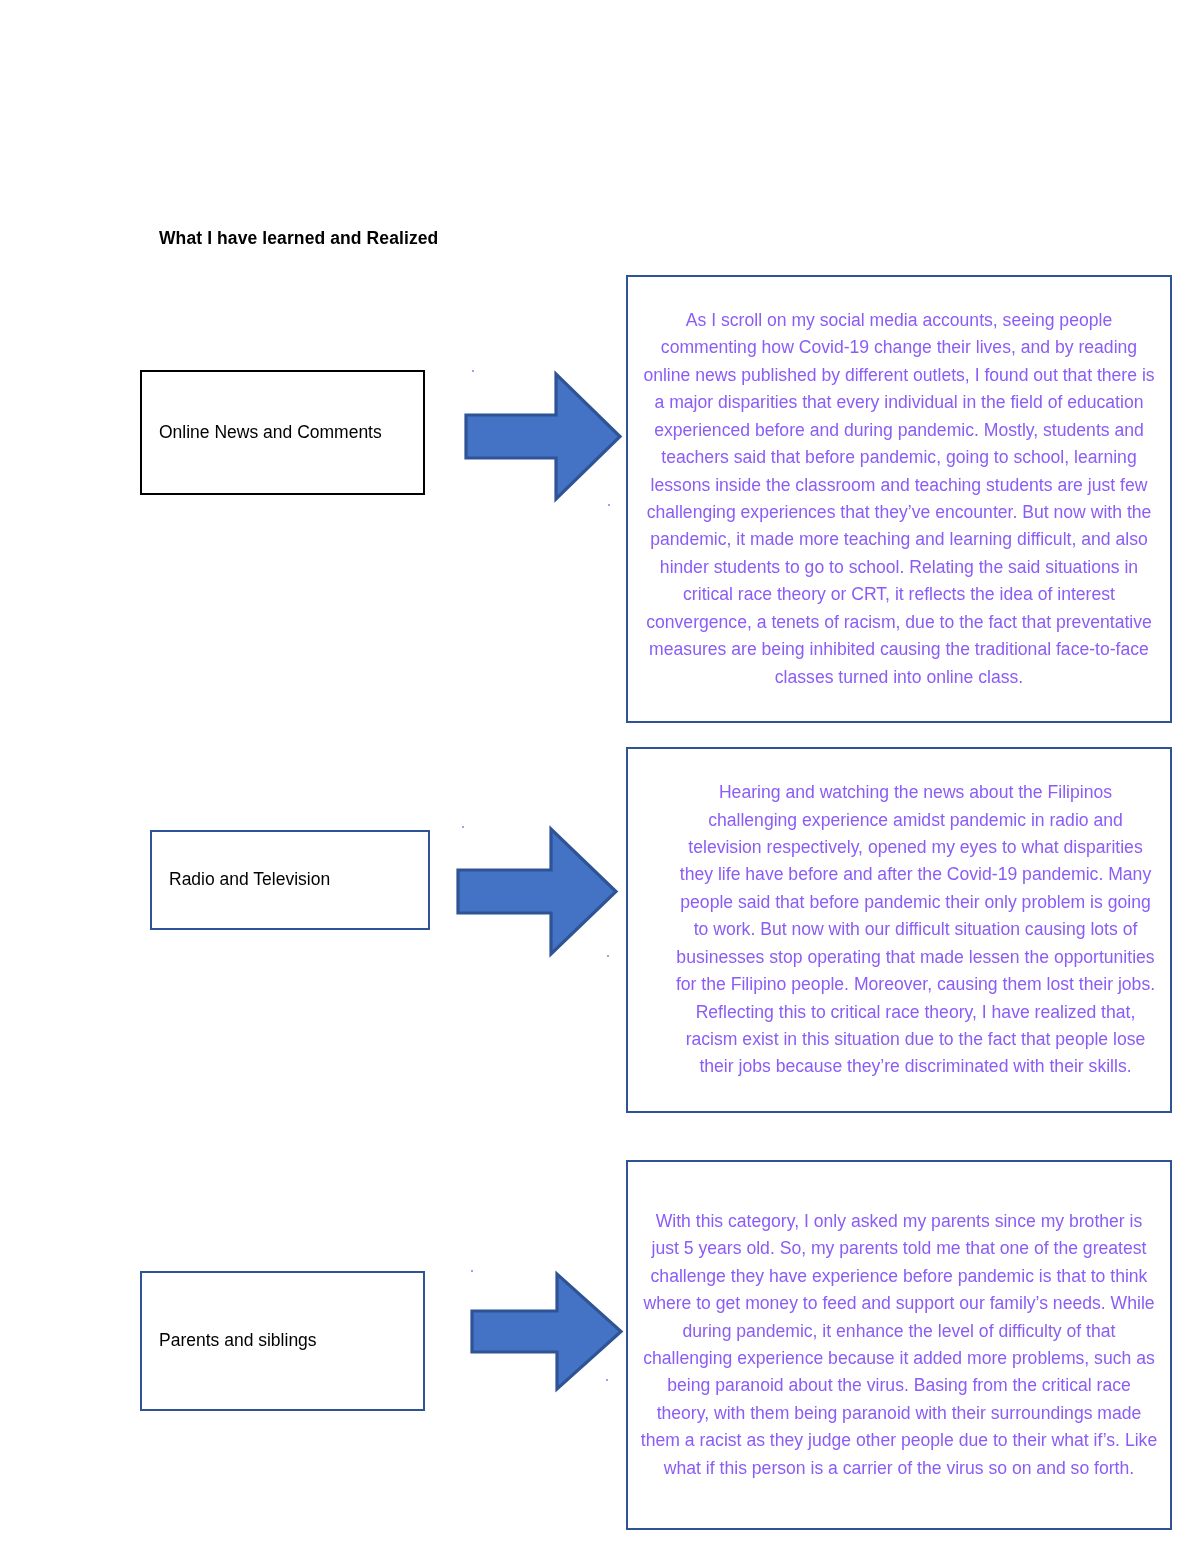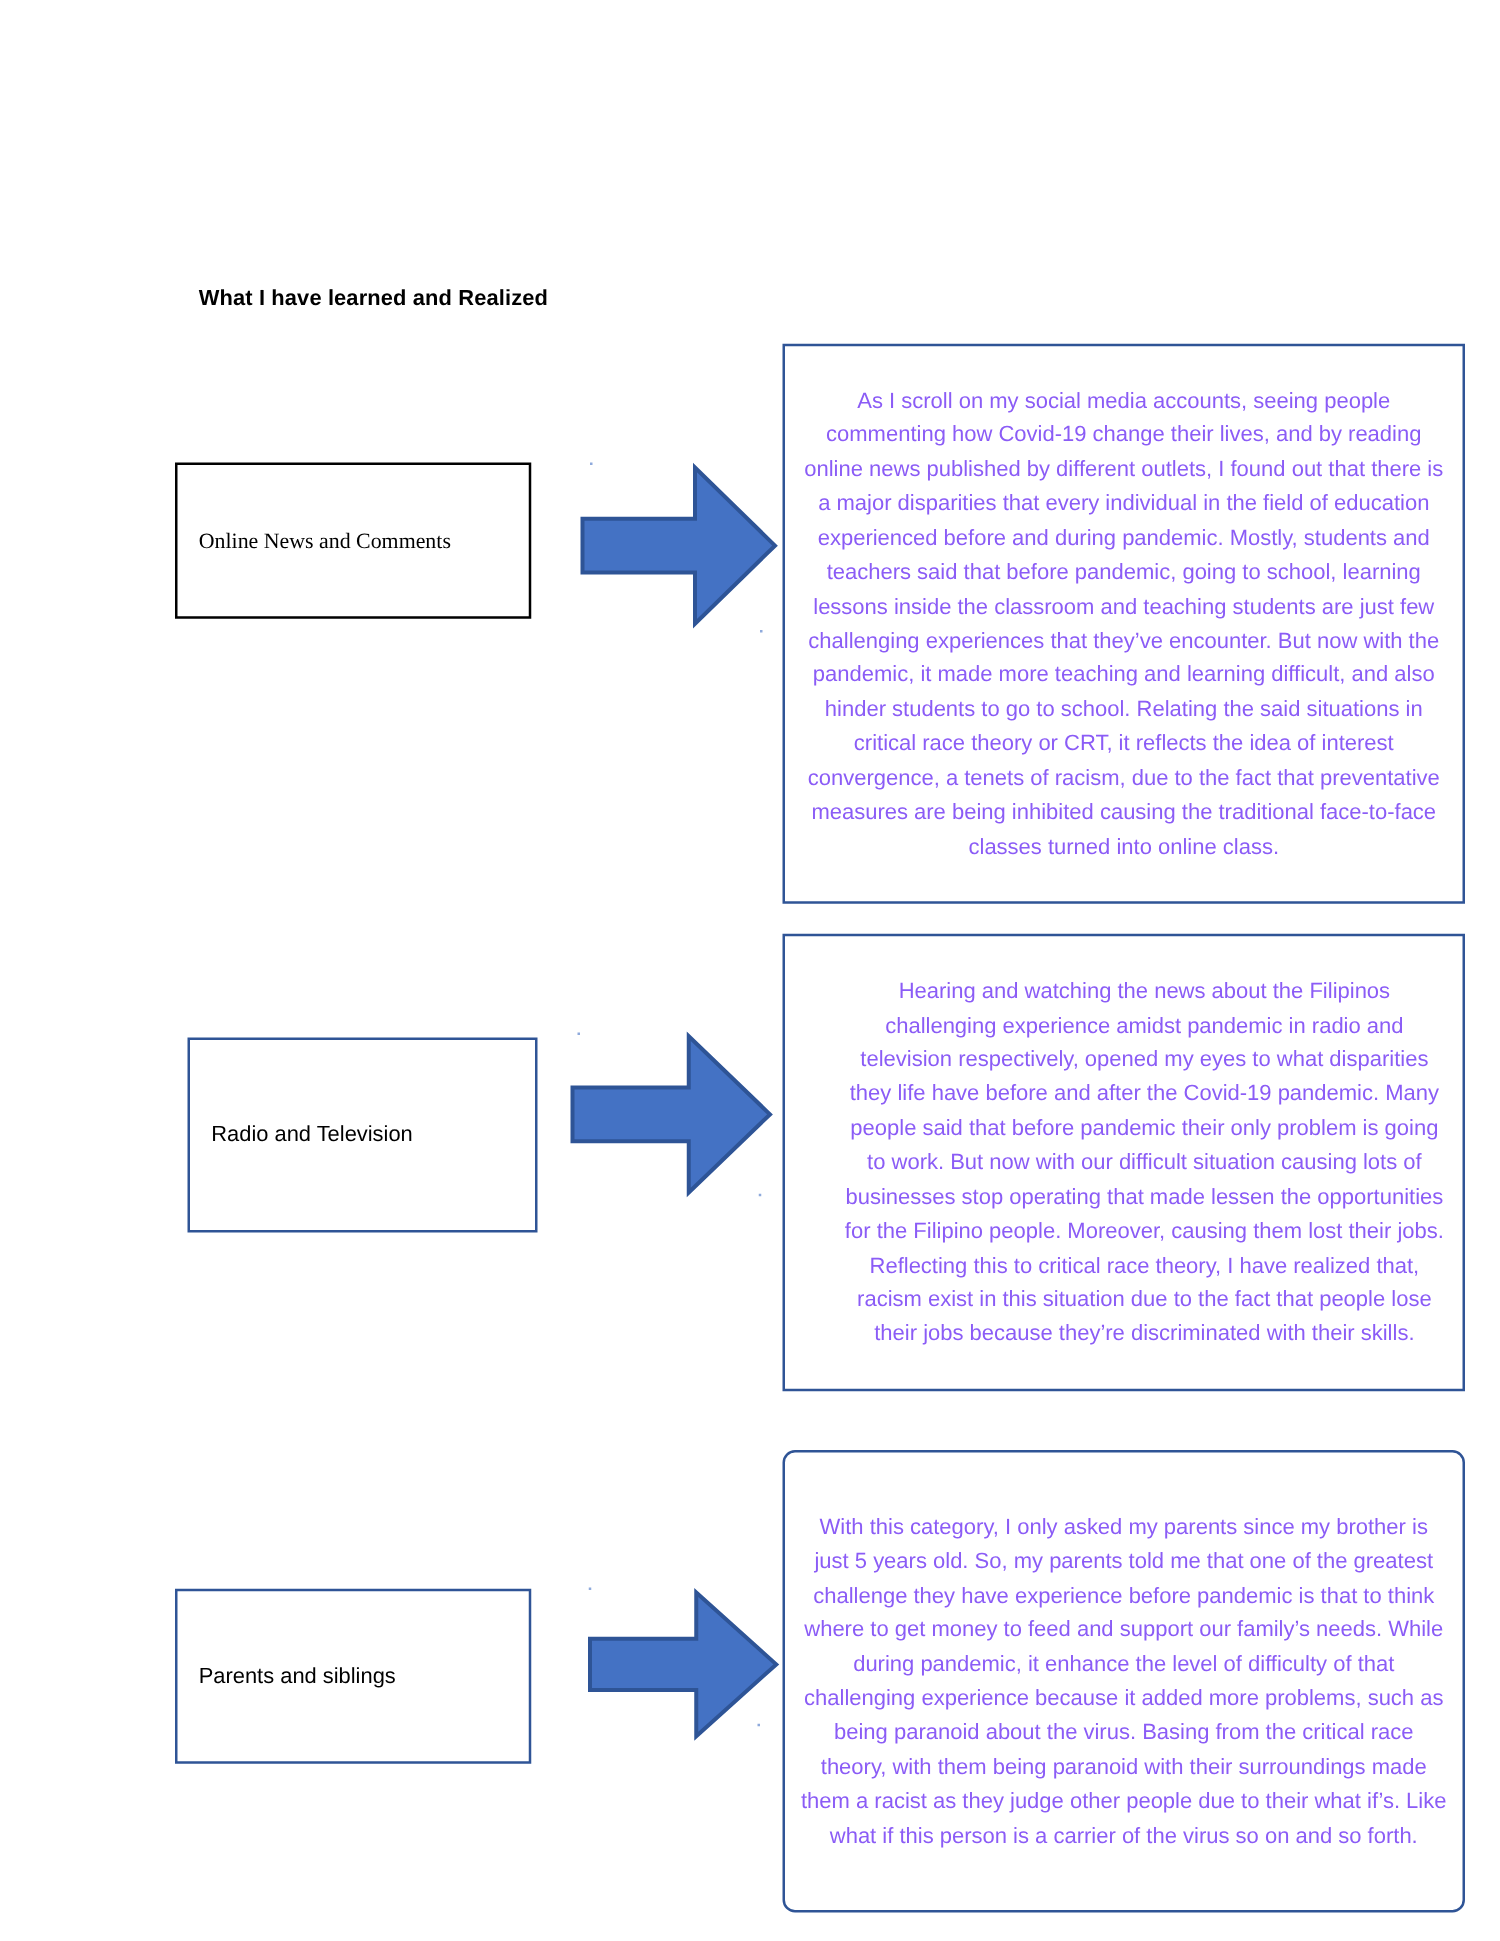--- a/index.html
+++ b/index.html
@@ -34,21 +34,21 @@
   }
 
   
   .label-box {
     position: absolute;
     box-sizing: border-box;
     background: #ffffff;
     display: flex;
     align-items: center;
   }
-  .label-box.black-border { border: 2.5px solid #000000; font-family: Liberation Serif, serif; }
+  .label-box.black-border { border: 2.5px solid #000000; }
   .label-box.blue-border  { border: 2px solid #2F5496; }
 
   .label-text {
     font-size: 17.5px;
     color: #000000;
     padding-left: 17px;
     line-height: 1.25;
     white-space: nowrap;
   }
 
@@ -99,21 +99,21 @@
   <div class="speck" style="left:608px; top:504px;"></div>
 
   <svg class="arrow" style="left:463px; top:369px;" width="160" height="135" viewBox="0 0 160 135">
     <polygon points="3,46 93,46 93,5 157,67.5 93,130 93,89 3,89" fill="#4472C4" stroke="#2E5496" stroke-width="3.2" stroke-linejoin="miter"></polygon>
   </svg>
 
   <div class="para-box" style="left:626px; top:275px; width:546px; height:448px;">
     <div class="para-text">As I scroll on my social media accounts, seeing people commenting how Covid-19 change their lives, and by reading online news published by different outlets, I found out that there is a major disparities that every individual in the field of education experienced before and during pandemic. Mostly, students and teachers said that before pandemic, going to school, learning lessons inside the classroom and teaching students are just few challenging experiences that they’ve encounter. But now with the pandemic, it made more teaching and learning difficult, and also hinder students to go to school. Relating the said situations in critical race theory or CRT, it reflects the idea of interest convergence, a tenets of racism, due to the fact that preventative measures are being inhibited causing the traditional face-to-face classes turned into online class.</div>
   </div>
 
-  <div class="label-box blue-border" style="left:150px; top:830px; width:280px; height:156px;">
+  <div class="label-box blue-border" style="left:150px; top:830px; width:280px; height:100px;">
     <span class="label-text">Radio and Television</span>
   </div>
 
   <div class="speck" style="left:462px; top:826px;"></div>
   <div class="speck" style="left:607px; top:955px;"></div>
 
   <svg class="arrow" style="left:455px; top:824px;" width="165" height="135" viewBox="0 0 165 135">
     <polygon points="3,46 96,46 96,5 161,67.5 96,130 96,89 3,89" fill="#4472C4" stroke="#2E5496" stroke-width="3.2" stroke-linejoin="miter"></polygon>
   </svg>
 
@@ -125,17 +125,17 @@
     <span class="label-text">Parents and siblings</span>
   </div>
 
   <div class="speck" style="left:471px; top:1270px;"></div>
   <div class="speck" style="left:606px; top:1379px;"></div>
 
   <svg class="arrow" style="left:469px; top:1269px;" width="155" height="125" viewBox="0 0 155 125">
     <polygon points="3,42 88,42 88,5 152,62.5 88,120 88,83 3,83" fill="#4472C4" stroke="#2E5496" stroke-width="3.2" stroke-linejoin="miter"></polygon>
   </svg>
 
-  <div class="para-box" style="left:626px; top:1160px; width:546px; height:370px;border-radius:10px;">
+  <div class="para-box" style="left:626px; top:1160px; width:546px; height:370px;">
     <div class="para-text">With this category, I only asked my parents since my brother is just 5 years old. So, my parents told me that one of the greatest challenge they have experience before pandemic is that to think where to get money to feed and support our family’s needs. While during pandemic, it enhance the level of difficulty of that challenging experience because it added more problems, such as being paranoid about the virus. Basing from the critical race theory, with them being paranoid with their surroundings made them a racist as they judge other people due to their what if’s. Like what if this person is a carrier of the virus so on and so forth.</div>
   </div>
 
 </div>
 
 </body></html>

